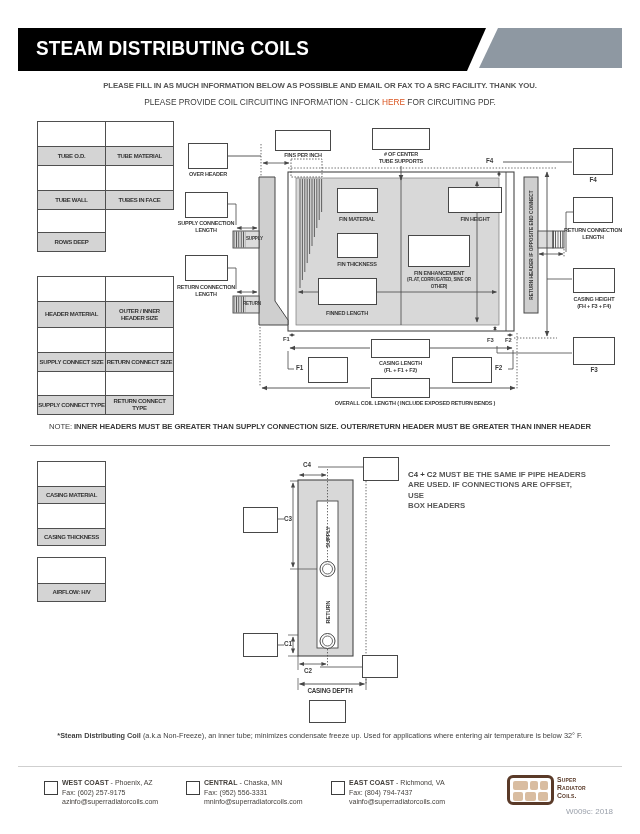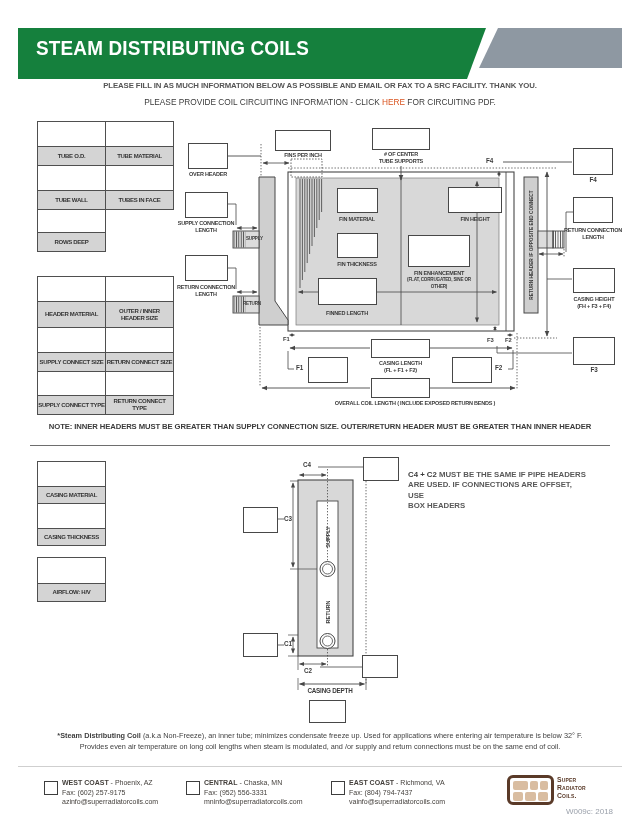--- a/index.html
+++ b/index.html
@@ -1,20 +1,20 @@
 <!DOCTYPE html>
 <html><head>
 <meta charset="utf-8">
 <style>
   html,body{margin:0;padding:0}
   body{width:640px;height:834px;position:relative;background:#fff;
        font-family:"Liberation Sans",sans-serif;color:#3c3c3c;overflow:hidden}
   .abs{position:absolute}
   
-  .titlebar{position:absolute;left:18px;top:28px;width:468px;height:51px;background:#15803d;
+  .titlebar{position:absolute;left:18px;top:28px;width:468px;height:43px;background:#000000;
             clip-path:polygon(0 0,100% 0,calc(100% - 19px) 100%,0 100%)}
   .titletext{color:#fff;font-size:21px;font-weight:bold;line-height:40px;padding-left:20px;
              transform:scaleX(.9);transform-origin:left center;white-space:nowrap;letter-spacing:.2px}
   .graypar{position:absolute;left:479px;top:28px;width:143px;height:40px;background:#8e98a2;
            clip-path:polygon(19px 0,100% 0,100% 100%,0 100%)}
   .intro1{position:absolute;left:0;top:81px;width:640px;text-align:center;font-size:7.8px;
           font-weight:bold;color:#555;letter-spacing:-.1px}
   .intro2{position:absolute;left:0;top:97px;width:640px;text-align:center;font-size:8.3px;
           font-weight:normal;color:#3b3b3b}
   .link{color:#d9531e;cursor:pointer}
@@ -215,21 +215,21 @@
       <td class="in"></td>
       </tr>
   <tr>
         <td class="lab" style="height:18px">SUPPLY CONNECT TYPE</td>
       <td class="lab">RETURN CONNECT TYPE</td>
       </tr>
 </tbody>
   </table>
 
 <div class="noteline">
-  <span style="font-weight:bold">NOTE:</span><span> INNER HEADERS MUST BE GREATER THAN SUPPLY CONNECTION SIZE. OUTER/RETURN HEADER MUST BE GREATER THAN INNER HEADER</span>
+  <span style="font-weight:normal">NOTE:</span><span> INNER HEADERS MUST BE GREATER THAN SUPPLY CONNECTION SIZE. OUTER/RETURN HEADER MUST BE GREATER THAN INNER HEADER</span>
 </div>
 <div class="rule1"></div>
 
 <table class="ft" style="left:37px;top:461px">
   <colgroup>
       <col style="width:68px">
     </colgroup>
   <tbody>
       <tr>
         <td class="in" style="height:24px"></td>
@@ -349,21 +349,20 @@
 <div class="box" style="left:309px;top:700px;width:37px;height:23px"></div>
 
 <div class="cnote">
   <span>C4 + C2</span><span class="rest"> MUST BE THE SAME IF PIPE HEADERS
 ARE USED. IF CONNECTIONS ARE OFFSET, USE
 BOX HEADERS</span>
 </div>
 
 <div class="footnote">
   <span style="font-weight:bold">*Steam Distributing Coil</span><span> (a.k.a Non-Freeze), an inner tube; minimizes condensate freeze up. Used for applications where entering air temperature is below 32° F.</span><br>
-  <span>Provides even air temperature on long coil lengths when steam is modulated, and /or supply and return connections must be on the same end of coil.</span>
 </div>
 <div class="rule2"></div>
 
 <div class="cb" style="left:44px;top:781px"></div>
 <div class="contact" style="left:62px;top:778px">
   <b>WEST COAST</b><span> - Phoenix, AZ</span><br>
   <span>Fax: (602) 257-9175</span><br>
   <span>azinfo@superradiatorcoils.com</span>
 </div>
 

